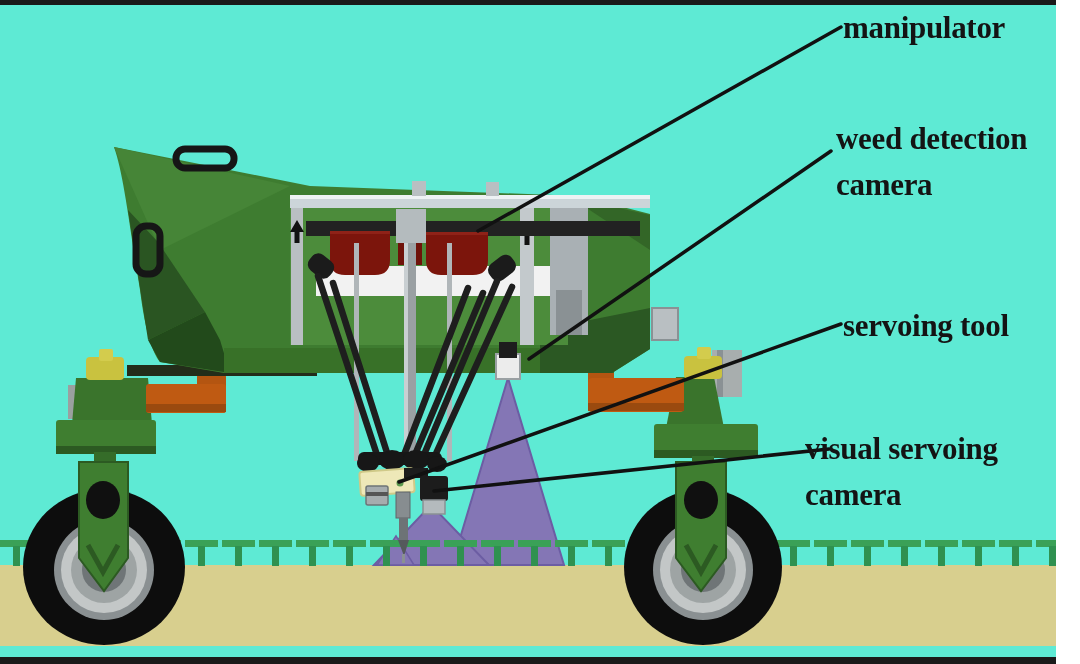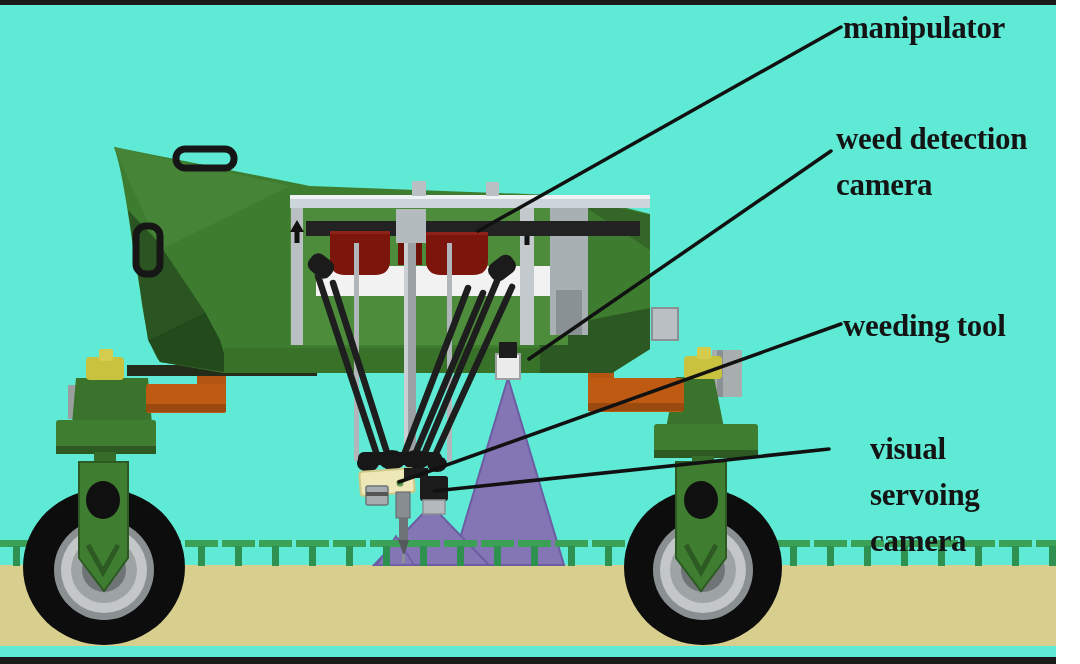--- a/index.html
+++ b/index.html
@@ -205,18 +205,18 @@
     <rect x="0" y="657" width="1080" height="7" fill="#1a1a1a"></rect>
     <rect x="1076" y="0" width="4" height="664" fill="#1a1a1a"></rect>
   </g>
 </svg>
 
 <div class="label" style="left:843px;top:5px;">manipulator</div>
 
 <div class="label" style="left:836px;top:116px;">weed detection
 camera</div>
 
-<div class="label" style="left:843px;top:303px;">weeding tool</div>
-
-<div class="label" style="left:870px;top:426px;">visual servoing
+<div class="label" style="left:843px;top:303px;">servoing tool</div>
+
+<div class="label" style="left:805px;top:426px;">visual servoing
 camera</div>
 
 </div>
 
 </body></html>

